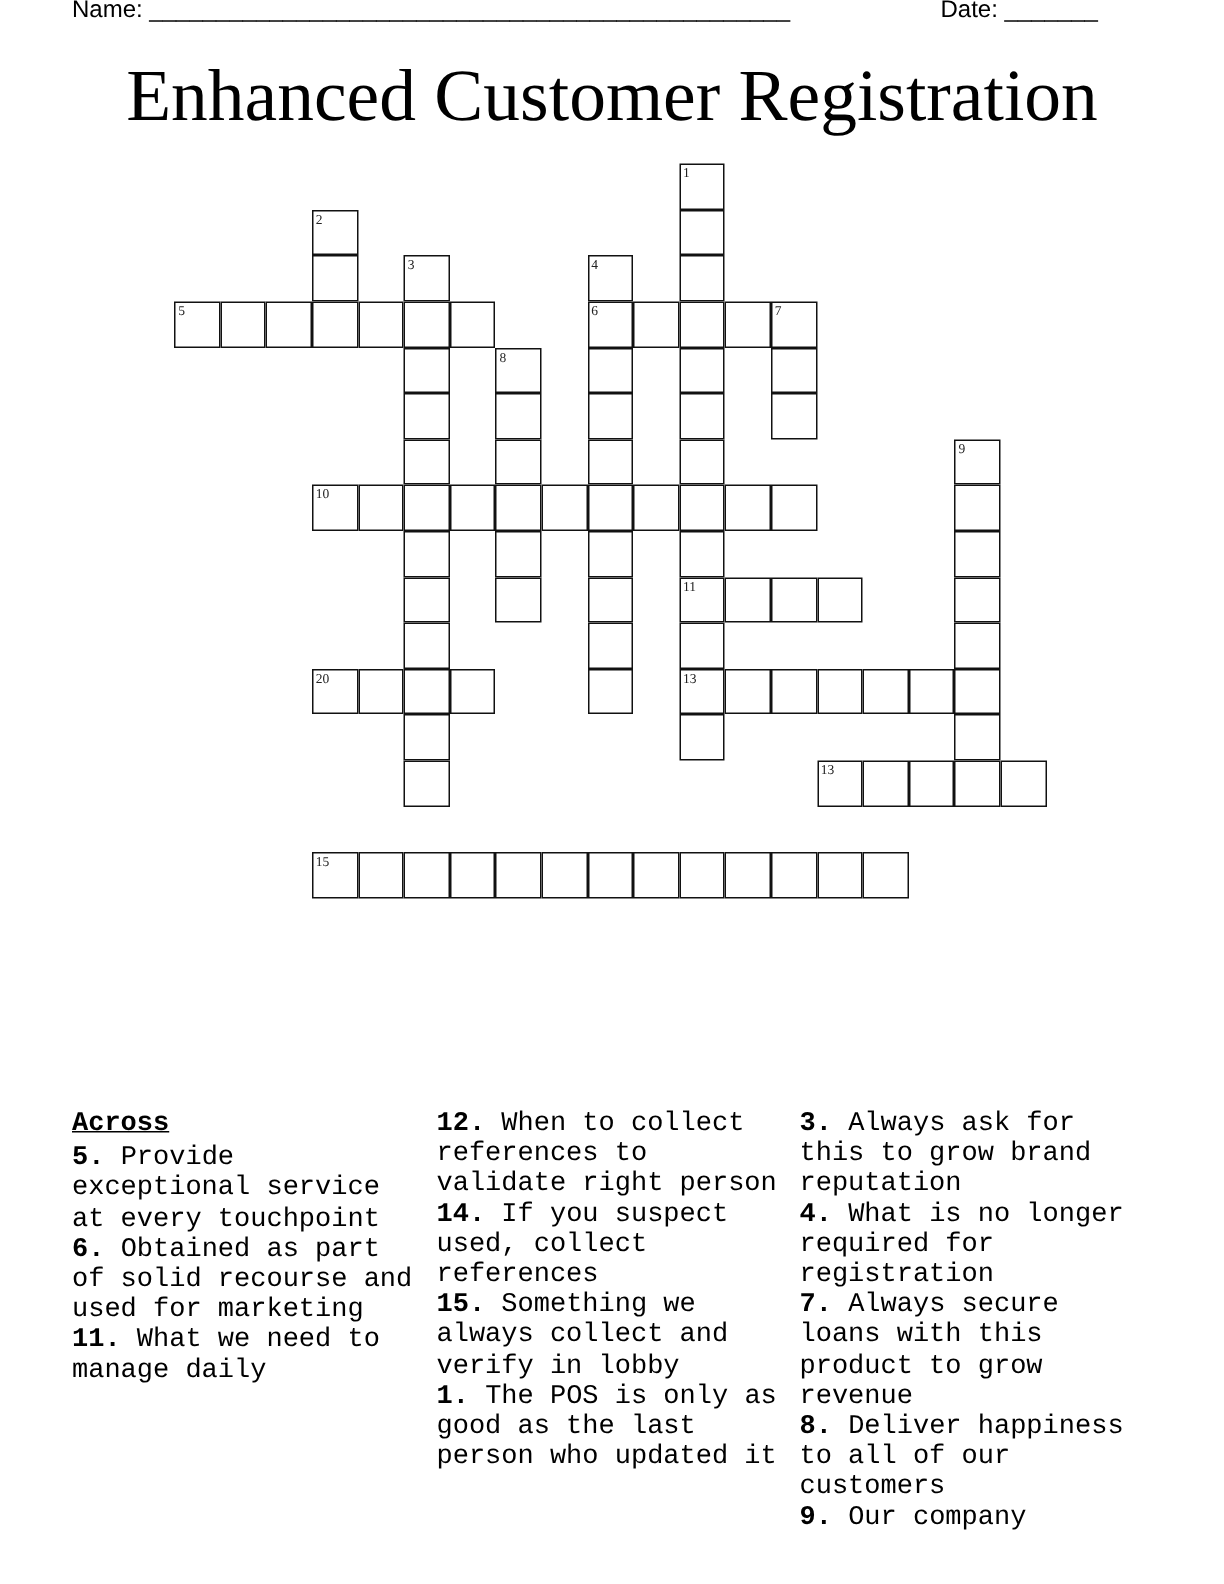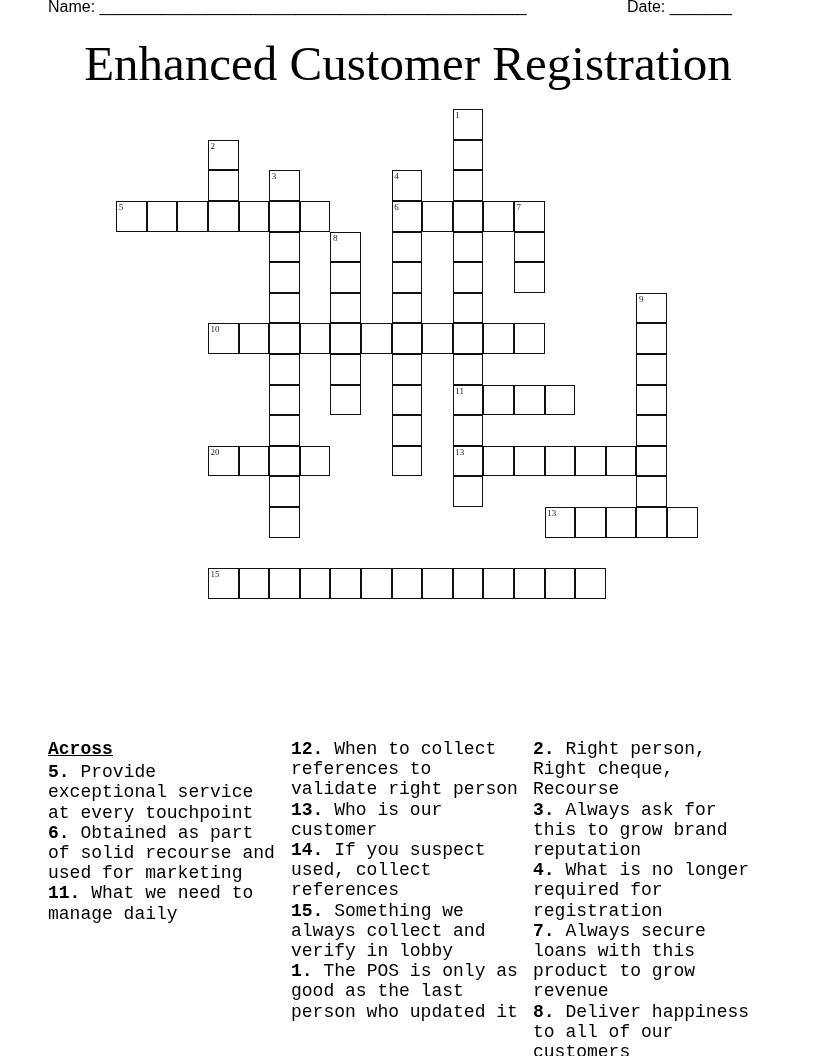--- a/index.html
+++ b/index.html
@@ -163,26 +163,24 @@
 
 <div class="clues col1">
   <span class="clue-heading">Across</span>
   <span class="clue"><b>5.</b> <span>Provide exceptional service at every touchpoint</span></span>
   <span class="clue"><b>6.</b> <span>Obtained as part of solid recourse and used for marketing</span></span>
   <span class="clue"><b>11.</b> <span>What we need to manage daily</span></span>
 </div>
 
 <div class="clues col2">
   <span class="clue"><b>12.</b> <span>When to collect references to validate right person</span></span>
-  <span class="clue"><b>13.</b> <span>Who is our customer</span></span>
   <span class="clue"><b>14.</b> <span>If you suspect used, collect references</span></span>
   <span class="clue"><b>15.</b> <span>Something we always collect and verify in lobby</span></span>
   <span class="clue"><b>1.</b> <span>The POS is only as good as the last person who updated it</span></span>
 </div>
 
 <div class="clues col3">
-  <span class="clue"><b>2.</b> <span>Right person, Right cheque, Recourse</span></span>
   <span class="clue"><b>3.</b> <span>Always ask for this to grow brand reputation</span></span>
   <span class="clue"><b>4.</b> <span>What is no longer required for registration</span></span>
   <span class="clue"><b>7.</b> <span>Always secure loans with this product to grow revenue</span></span>
   <span class="clue"><b>8.</b> <span>Deliver happiness to all of our customers</span></span>
   <span class="clue"><b>9.</b> <span>Our company</span></span>
 </div>
 
 </body></html>

